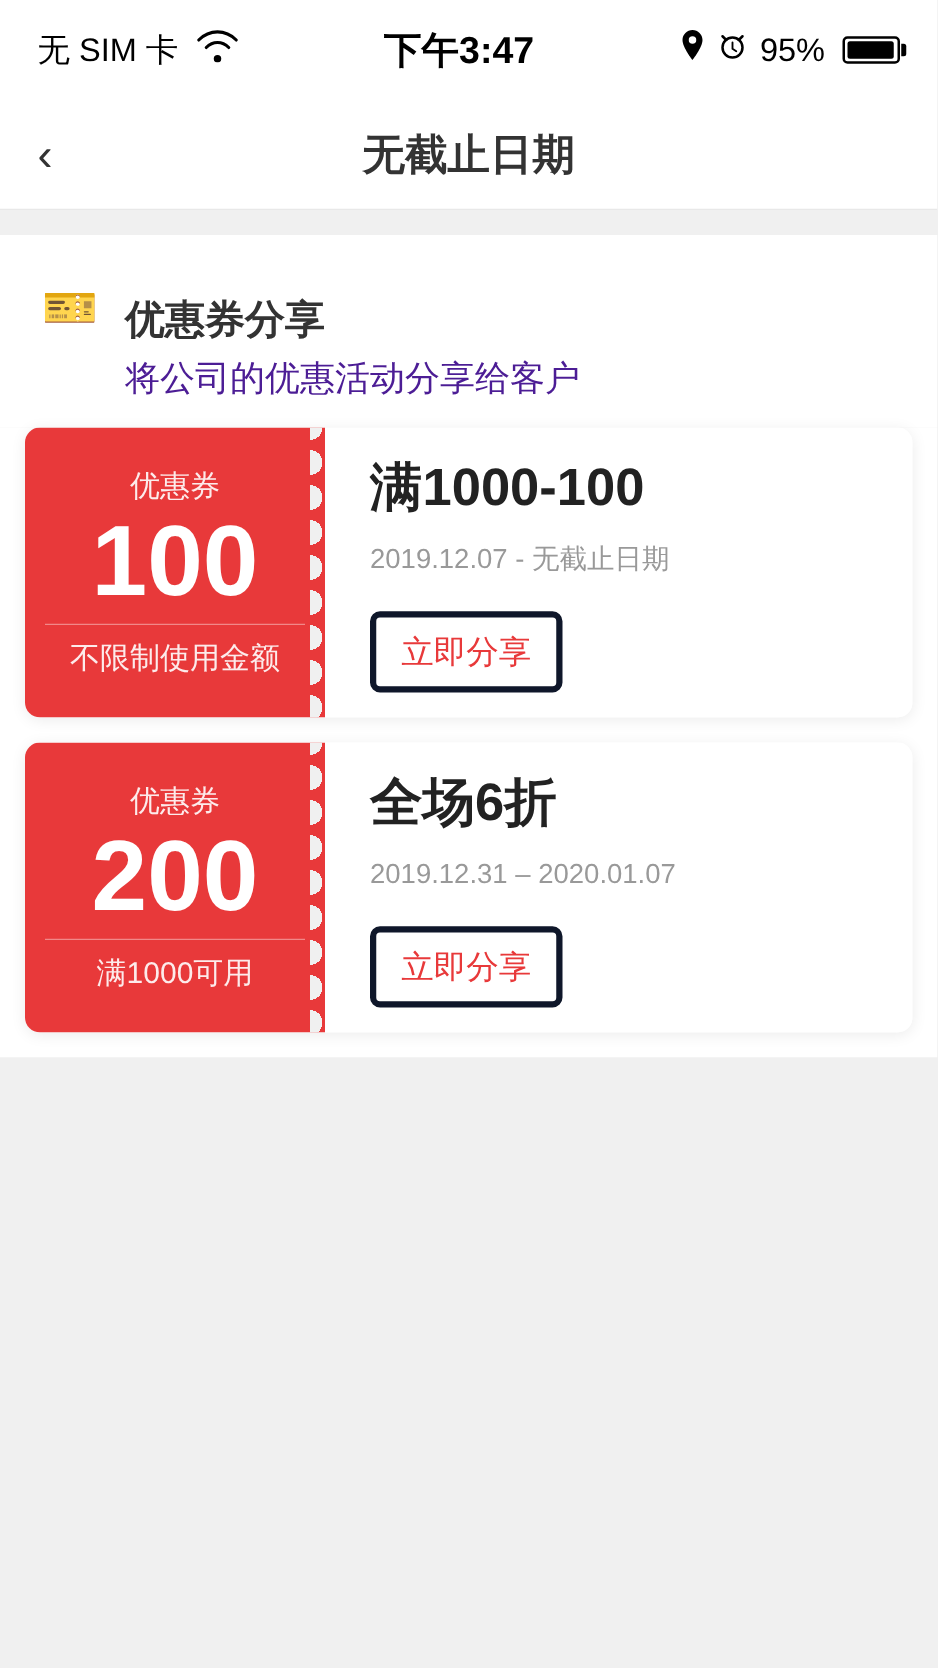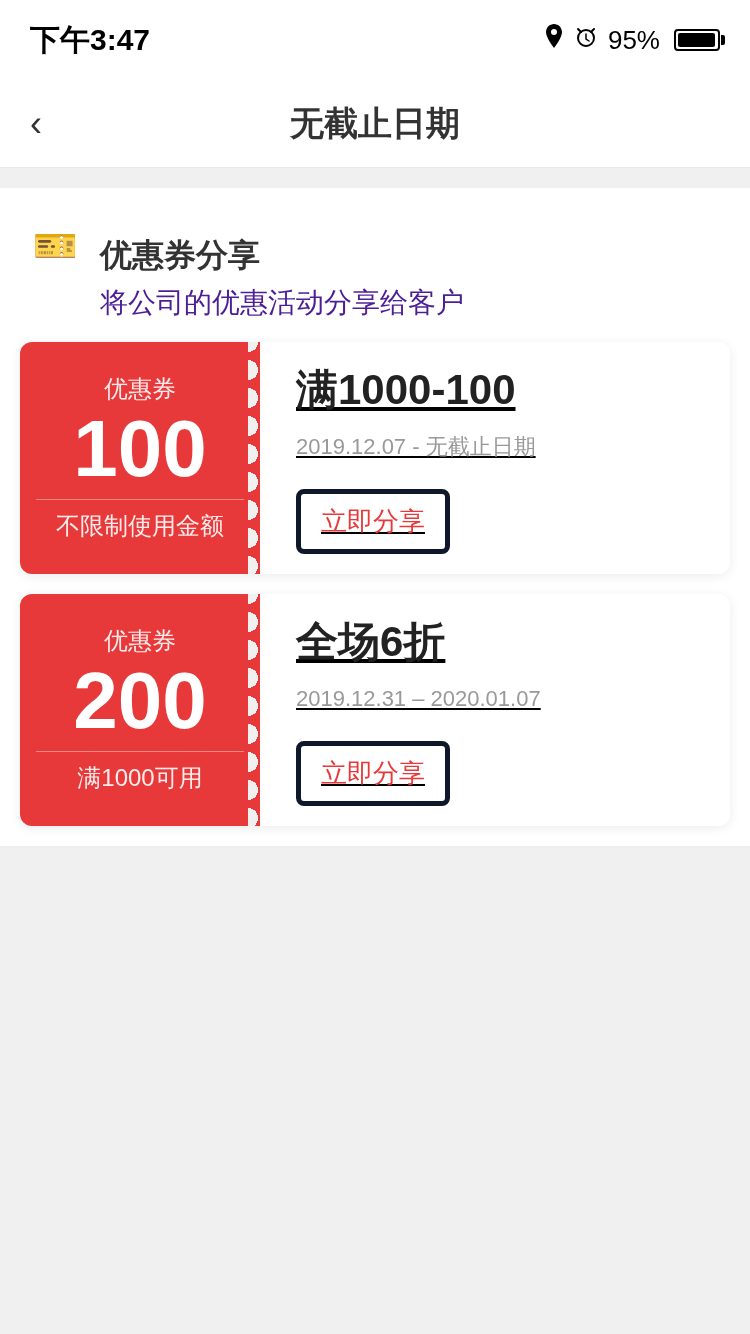--- a/index.html
+++ b/index.html
@@ -204,21 +204,20 @@
 
     
     .coupon-right {
       flex: 1;
       background: #fff;
       display: flex;
       flex-direction: column;
       justify-content: center;
       padding: 20px 28px 20px 36px;
       gap: 14px;
-      text-decoration: underline;
     }
     .coupon-name {
       font-size: 42px;
       font-weight: 700;
       color: #222;
     }
     .coupon-bottom-row {
       display: flex;
       align-items: flex-start;
       justify-content: space-between;
@@ -247,20 +246,30 @@
     .bottom-empty {
       background: #f0f0f0;
       flex: 1;
       min-height: 500px;
     }
   </style>
 </head>
 <body>
 
 <div class="status-bar">
+  <div class="status-left">
+    <span>无 SIM 卡</span>
+    <span>
+      <svg width="34" height="26" viewBox="0 0 34 26" fill="none">
+        <path d="M17 20a3 3 0 1 1 0 6 3 3 0 0 1 0-6z" fill="#000"></path>
+        <path d="M8 14c2.5-2.5 5.7-4 9-4s6.5 1.5 9 4" stroke="#000" stroke-width="2.5" stroke-linecap="round" fill="none"></path>
+        <path d="M2 8c4-4 9.1-6.5 15-6.5S28 4 32 8" stroke="#000" stroke-width="2.5" stroke-linecap="round" fill="none"></path>
+      </svg>
+    </span>
+  </div>
   <div class="status-center">下午3:47</div>
   <div class="status-right">
     <span>
       <svg width="20" height="26" viewBox="0 0 20 26" fill="#000">
         <path d="M10 0C5.6 0 2 3.6 2 8c0 6 8 16 8 16s8-10 8-16c0-4.4-3.6-8-8-8zm0 11a3 3 0 1 1 0-6 3 3 0 0 1 0 6z"></path>
       </svg>
     </span>
     <span>
       <svg width="24" height="26" viewBox="0 0 24 26" fill="#000">
         <circle cx="12" cy="14" r="8" stroke="#000" stroke-width="2" fill="none"></circle>

